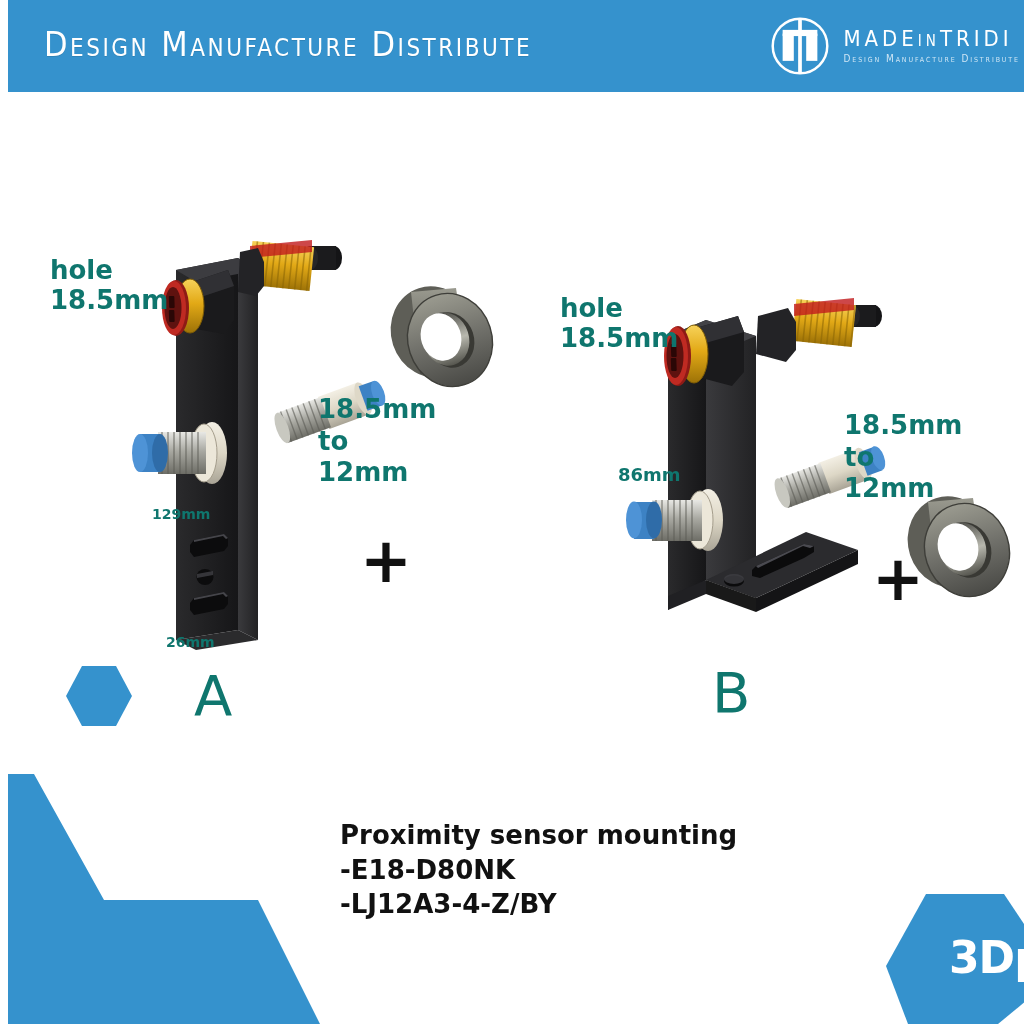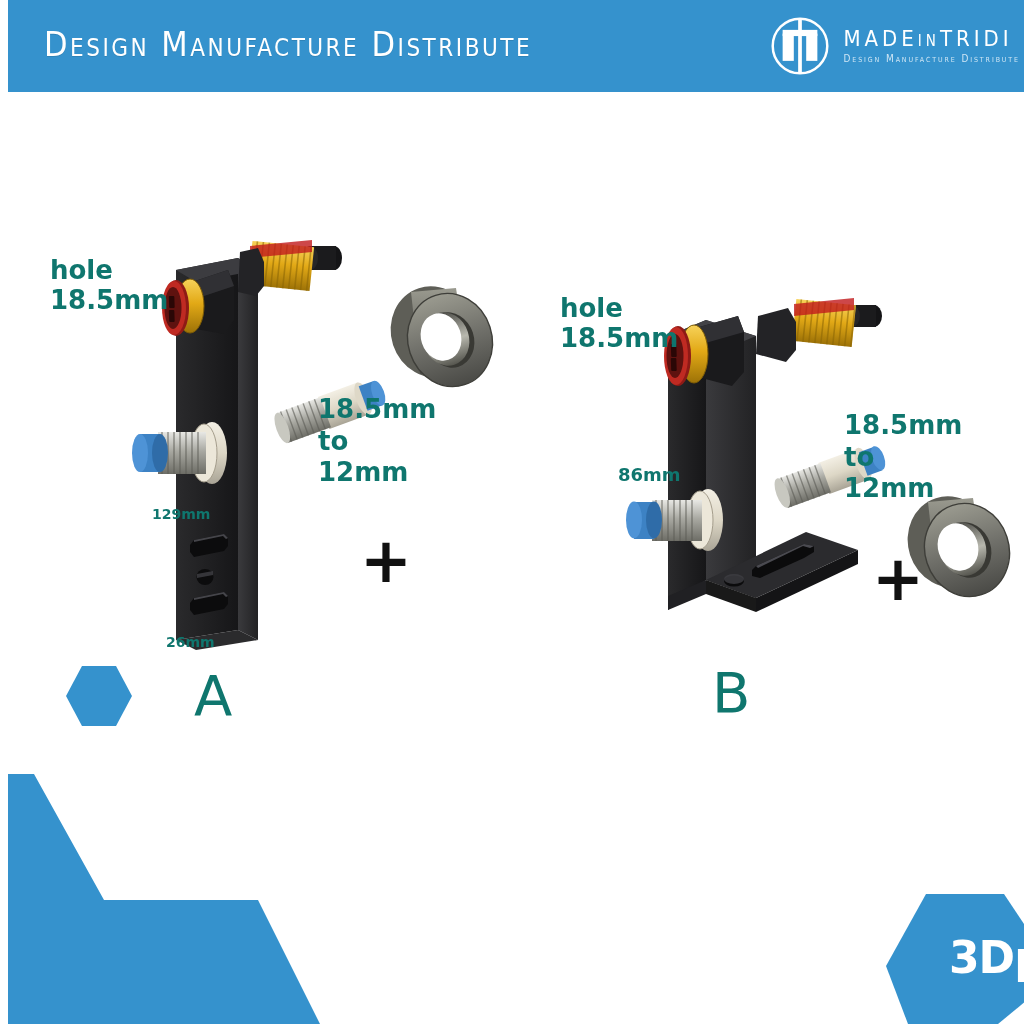--- a/index.html
+++ b/index.html
@@ -429,19 +429,22 @@
 
   <div class="lbl lbl-hole-b">hole
 18.5mm</div>
   <div class="lbl lbl-red-b">18.5mm
 to
 12mm</div>
   <div class="lbl lbl-86">86mm</div>
   <div class="lbl lbl-B">B</div>
   <div class="plus plus-b">+</div>
 
+  <div class="caption">Proximity sensor mounting
+-E18-D80NK
+-LJ12A3-4-Z/BY</div>
 
   <svg class="blue-hept" viewBox="0 0 146 132">
     <polygon points="40,2 118,2 146,44 146,104 112,132 22,132 0,74" fill="#3592cd"></polygon>
   </svg>
   <div class="hept-label">3Dp</div>
 
 </div>
 
 </body></html>

